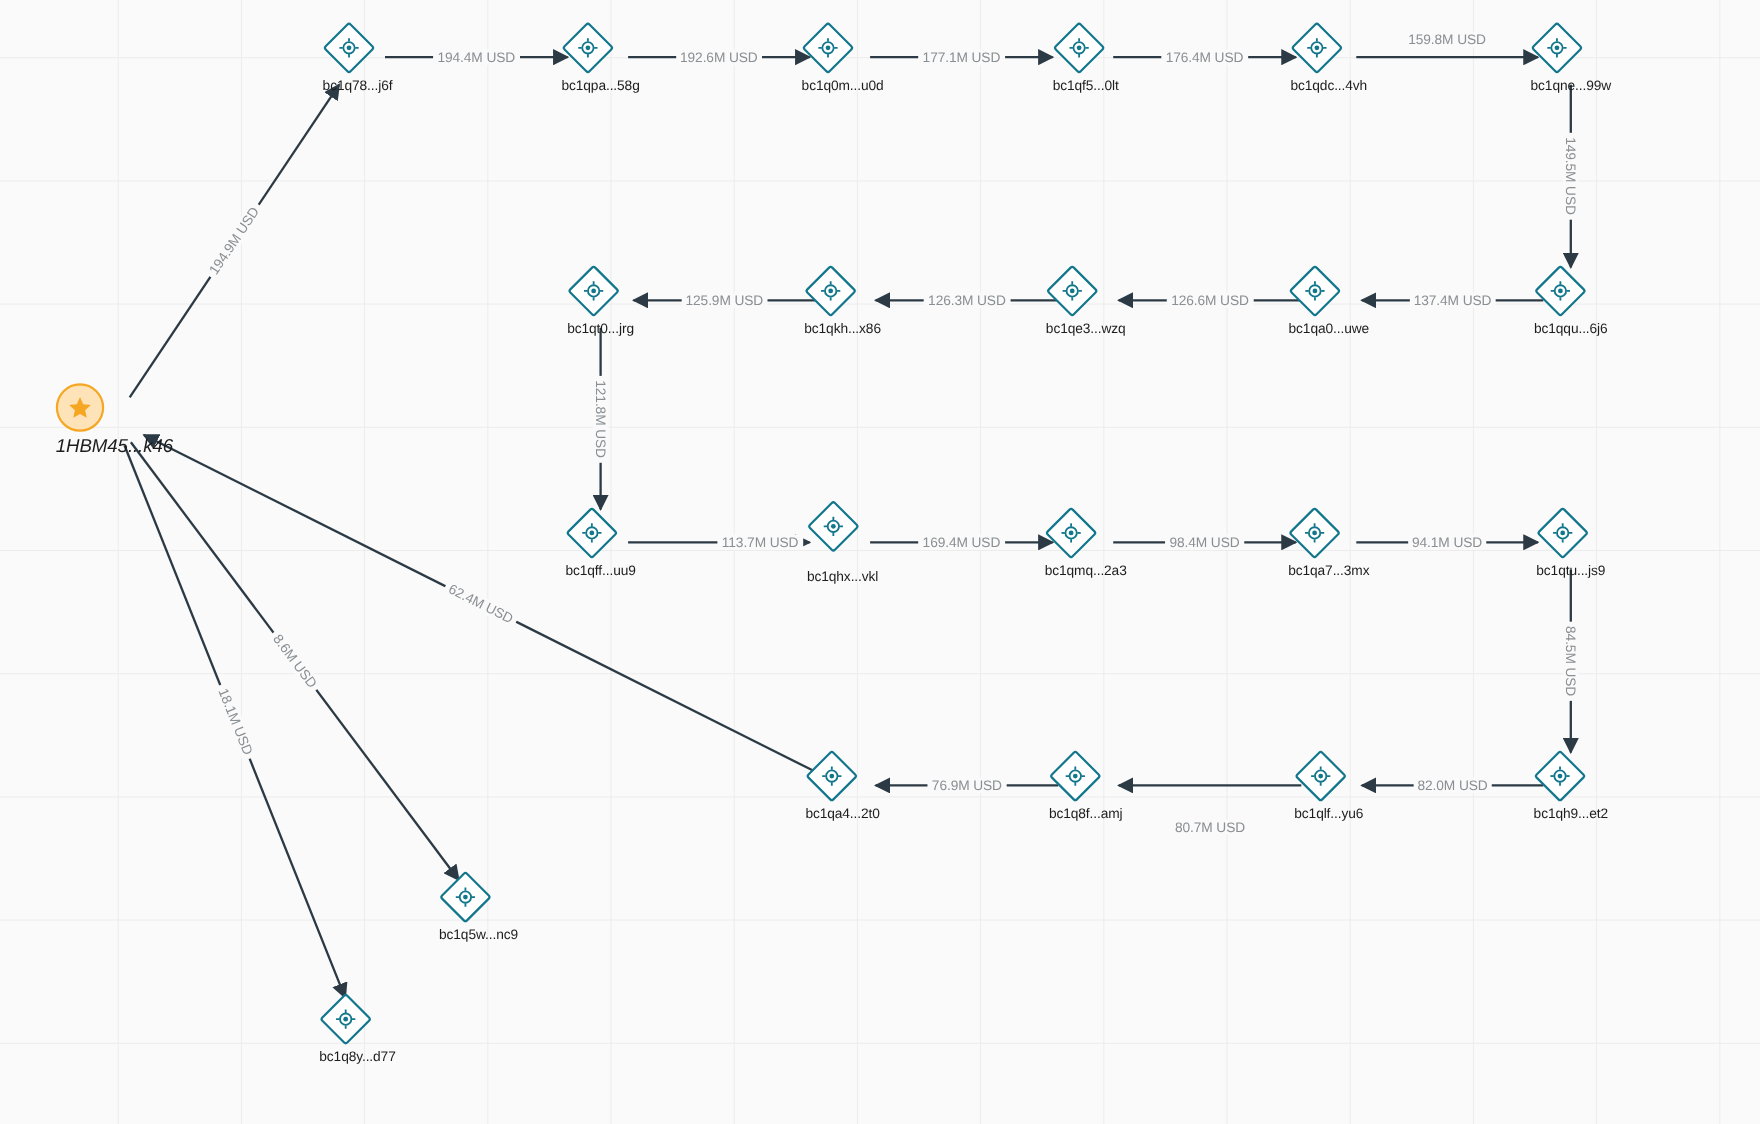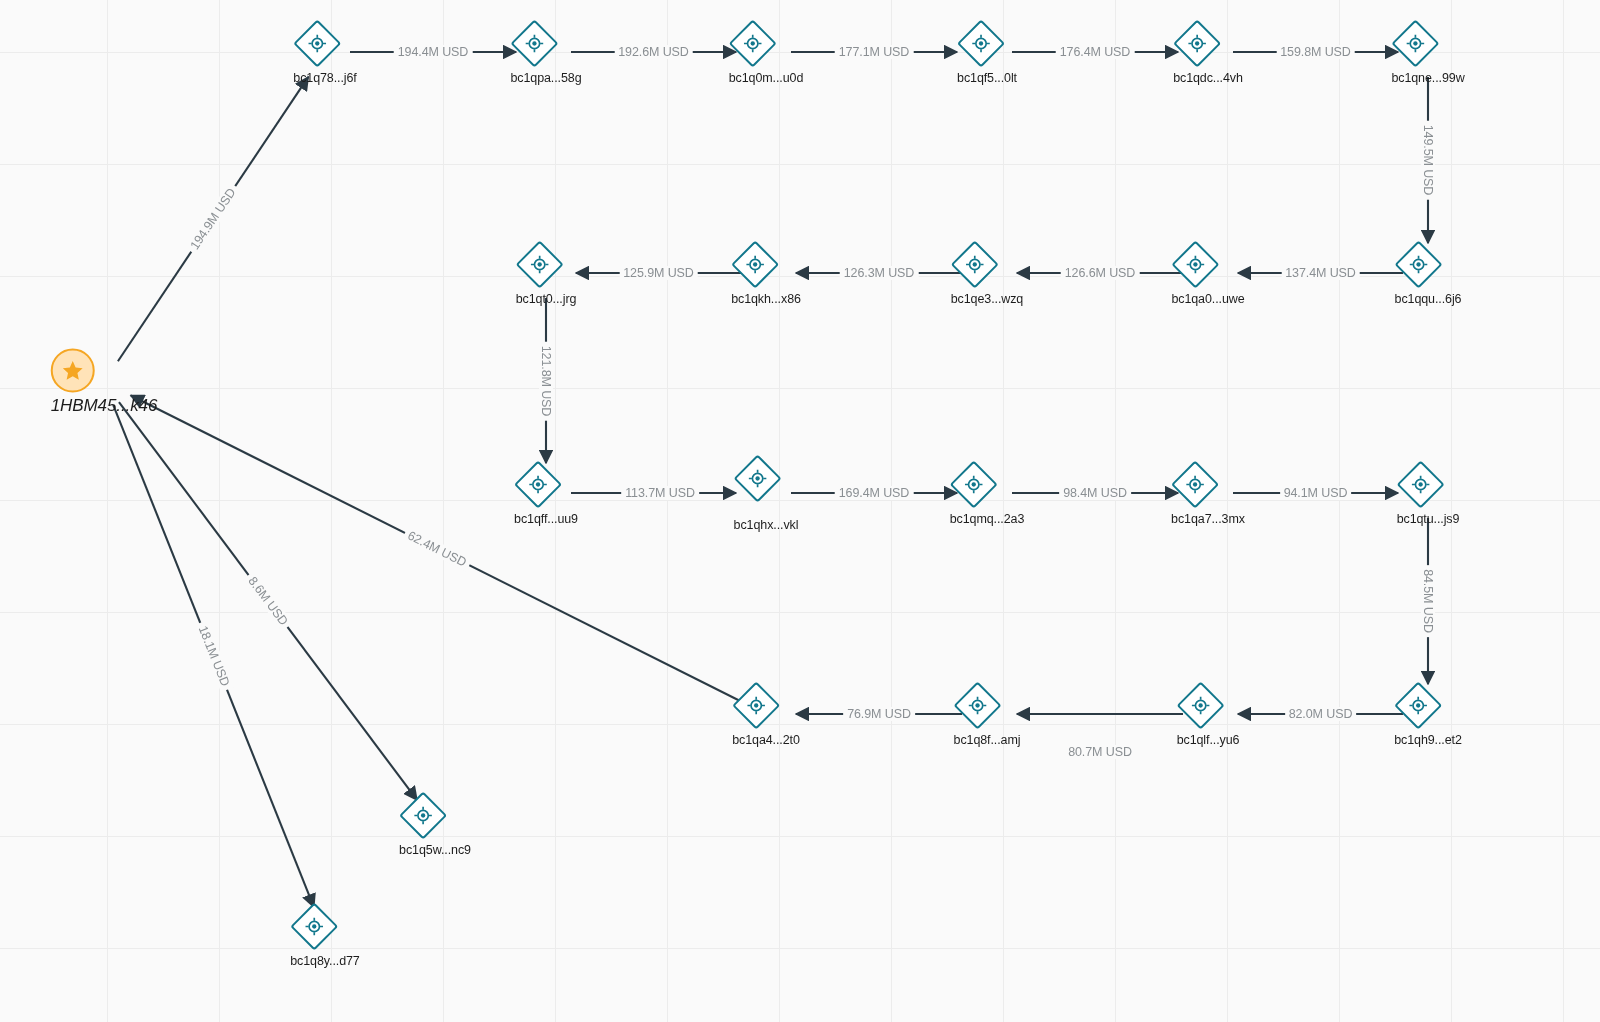--- a/index.html
+++ b/index.html
@@ -448,28 +448,28 @@
         </div>
         <div class="node-label">bc1q8y...d77</div>
       </div>
     </div>
   <div id="label-layer">
       <div class="edge-label" style="left: 213.109px; top: 219.077px; transform: translate(-50%, -50%) rotate(-56.1899deg);">194.9M USD</div>
       <div class="edge-label" style="left: 433px; top: 52px; transform: translate(-50%, -50%) rotate(0deg);">194.4M USD</div>
       <div class="edge-label" style="left: 653.5px; top: 52px; transform: translate(-50%, -50%) rotate(0deg);">192.6M USD</div>
       <div class="edge-label" style="left: 874px; top: 52px; transform: translate(-50%, -50%) rotate(0deg);">177.1M USD</div>
       <div class="edge-label" style="left: 1095px; top: 52px; transform: translate(-50%, -50%) rotate(0deg);">176.4M USD</div>
-      <div class="edge-label" style="left: 1315.5px; top: 52px; transform: translate(-50%, -50%) rotate(0deg); text-align: center;">159.8M USD</div>
+      <div class="edge-label" style="left: 1315.5px; top: 36px; transform: translate(-50%, -50%) rotate(0deg); text-align: center;">159.8M USD</div>
       <div class="edge-label" style="left: 1428px; top: 160px; transform: translate(-50%, -50%) rotate(90deg);">149.5M USD</div>
       <div class="edge-label" style="left: 1320.5px; top: 273px; transform: translate(-50%, -50%) rotate(0deg);">137.4M USD</div>
       <div class="edge-label" style="left: 1100px; top: 273px; transform: translate(-50%, -50%) rotate(0deg);">126.6M USD</div>
       <div class="edge-label" style="left: 879px; top: 273px; transform: translate(-50%, -50%) rotate(0deg);">126.3M USD</div>
       <div class="edge-label" style="left: 658.5px; top: 273px; transform: translate(-50%, -50%) rotate(0deg);">125.9M USD</div>
       <div class="edge-label" style="left: 546px; top: 380.5px; transform: translate(-50%, -50%) rotate(90deg);">121.8M USD</div>
-      <div class="edge-label" style="left: 660px; top: 493px; transform: translate(-50%, -50%) rotate(0deg);">113.7M USD</div>
+      <div class="edge-label" style="left: 691px; top: 493px; transform: translate(-50%, -50%) rotate(0deg);">113.7M USD</div>
       <div class="edge-label" style="left: 874px; top: 493px; transform: translate(-50%, -50%) rotate(0deg);">169.4M USD</div>
       <div class="edge-label" style="left: 1095px; top: 493px; transform: translate(-50%, -50%) rotate(0deg);">98.4M USD</div>
       <div class="edge-label" style="left: 1315.5px; top: 493px; transform: translate(-50%, -50%) rotate(0deg);">94.1M USD</div>
       <div class="edge-label" style="left: 1428px; top: 601px; transform: translate(-50%, -50%) rotate(90deg);">84.5M USD</div>
       <div class="edge-label" style="left: 1320.5px; top: 714px; transform: translate(-50%, -50%) rotate(0deg);">82.0M USD</div>
       <div class="edge-label" style="left: 1100px; top: 752px; transform: translate(-50%, -50%) rotate(0deg);">80.7M USD</div>
       <div class="edge-label" style="left: 879px; top: 714px; transform: translate(-50%, -50%) rotate(0deg);">76.9M USD</div>
       <div class="edge-label" style="left: 437.235px; top: 549.121px; transform: translate(-50%, -50%) rotate(26.6342deg);">62.4M USD</div>
       <div class="edge-label" style="left: 268.001px; top: 600.999px; transform: translate(-50%, -50%) rotate(53.1716deg);">8.6M USD</div>
       <div class="edge-label" style="left: 213.572px; top: 656.179px; transform: translate(-50%, -50%) rotate(68.2165deg);">18.1M USD</div>

